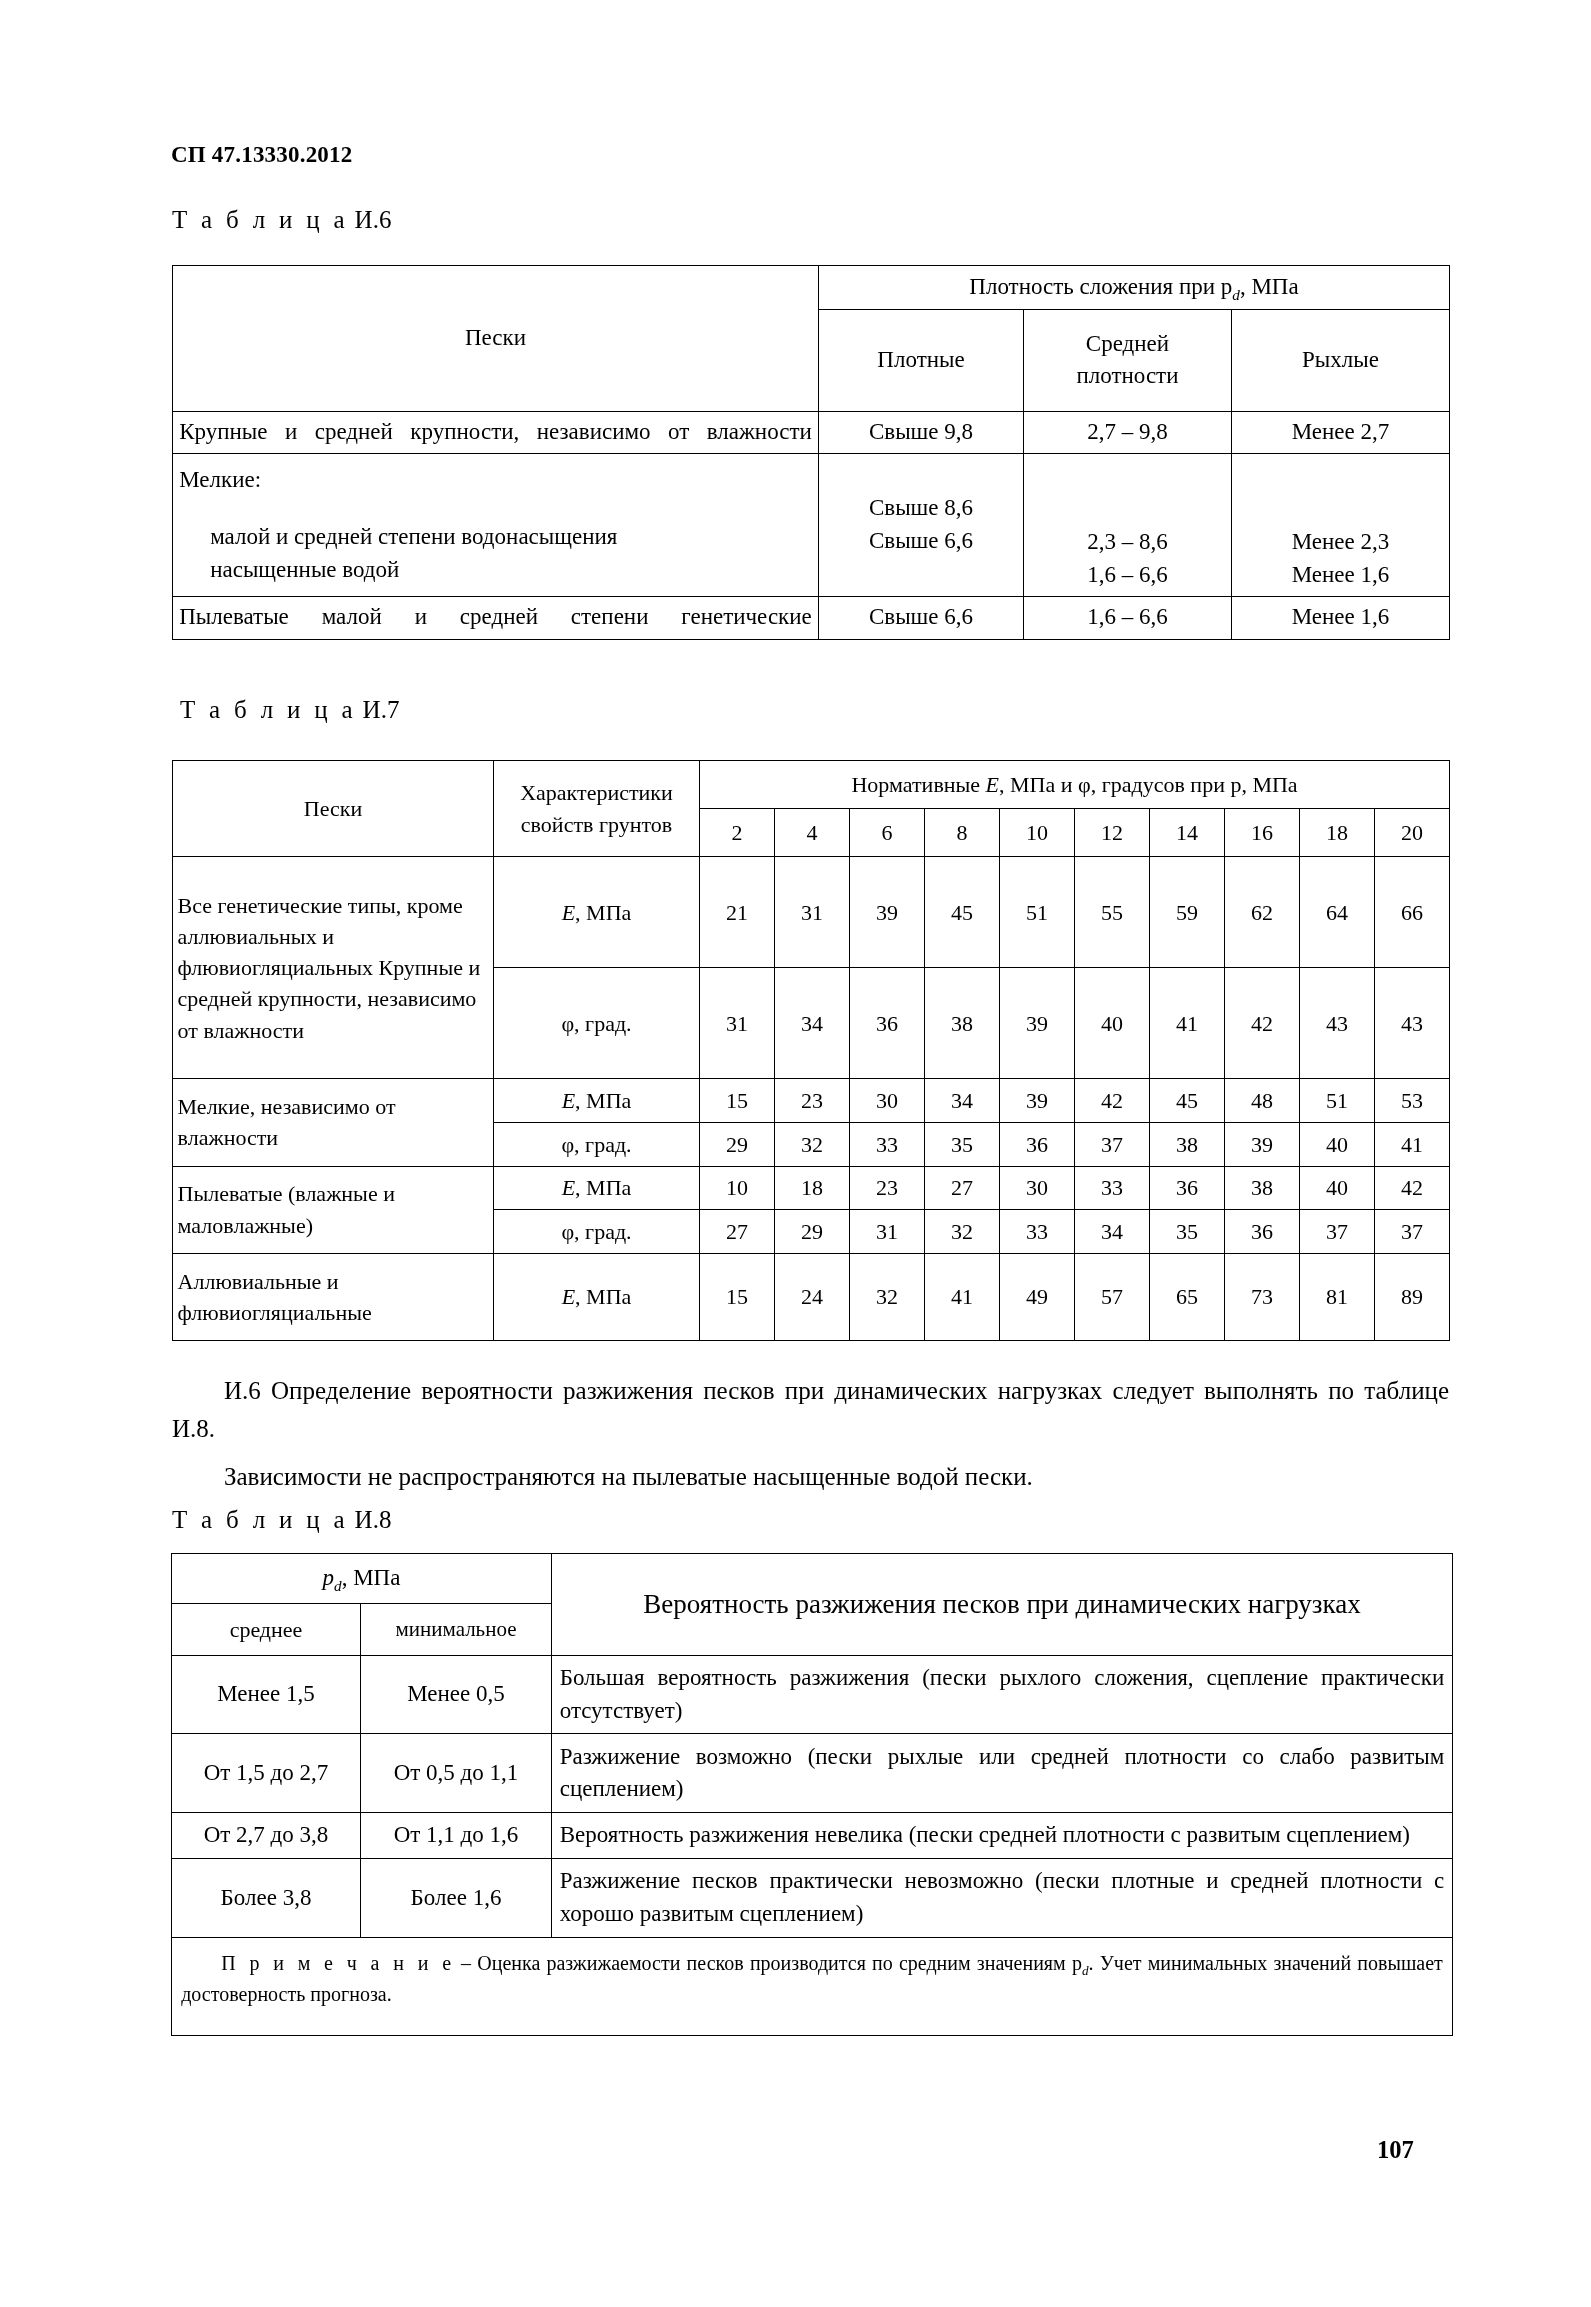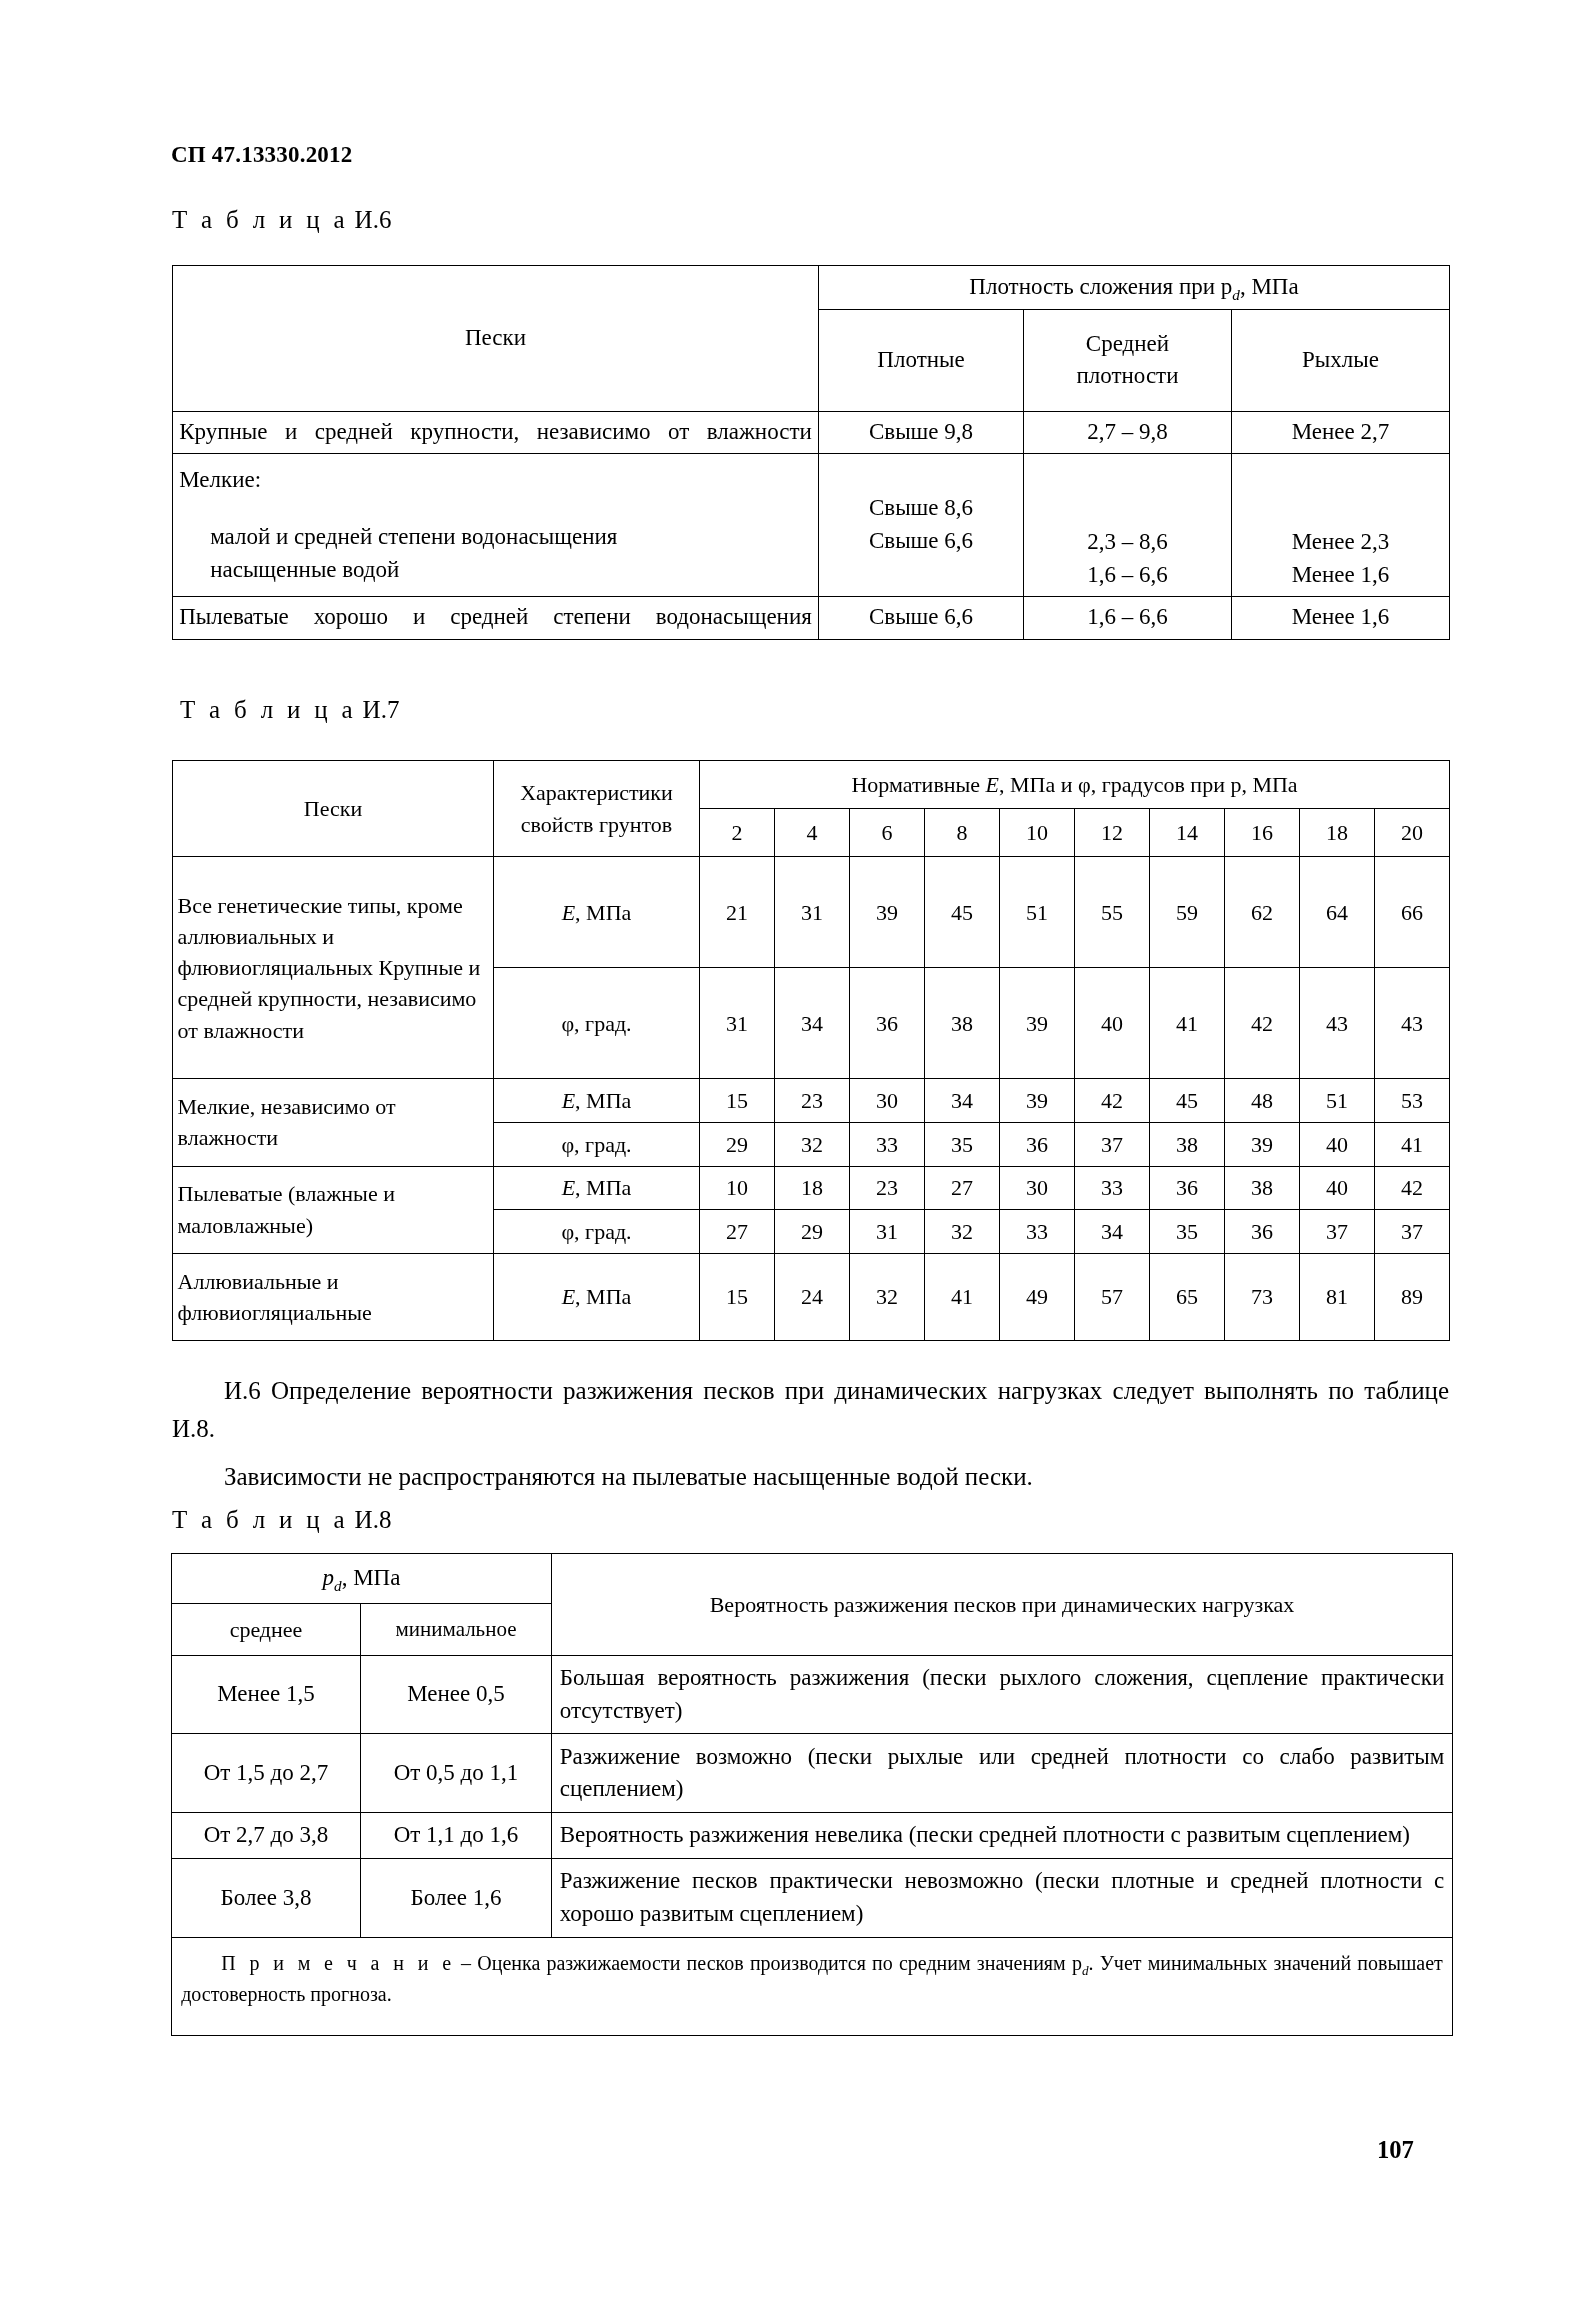--- a/index.html
+++ b/index.html
@@ -176,21 +176,21 @@
           <span style="display:block;margin-top:67px">2,3 – 8,6</span>
           <span style="display:block">1,6 – 6,6</span>
         </td>
         <td class="c top">
           <span style="display:block;margin-top:67px">Менее 2,3</span>
           <span style="display:block">Менее 1,6</span>
         </td>
       </tr>
 
       <tr>
-        <td class="just top">Пылеватые хорошо и средней степени водонасыщения</td>
+        <td class="just top">Пылеватые малой и средней степени генетические</td>
         <td class="c top">Свыше 6,6</td>
         <td class="c top">1,6 – 6,6</td>
         <td class="c top">Менее 1,6</td>
       </tr>
     </tbody>
   </table>
 
   <div class="table-caption" id="caption-i7">
     <span>Т а б л и ц а</span><span class="tight">&nbsp;</span><span class="tight">И.7</span>
   </div>
@@ -346,21 +346,21 @@
     <colgroup>
       <col class="col-avg">
         <col class="col-min">
         <col class="col-txt">
     </colgroup>
     <tbody>
       <tr>
         <td class="c" colspan="2" style="height:37px">
           <span class="ital">p</span><sub>d</sub><span>, МПа</span>
         </td>
-        <td class="c mid" rowspan="2" style="font-size:22px">Вероятность разжижения песков при динамических нагрузках</td>
+        <td class="c mid" rowspan="2" style="font-size:27px">Вероятность разжижения песков при динамических нагрузках</td>
       </tr>
       <tr>
         <td class="c" style="height:38px;font-size:22px">среднее</td>
         <td class="c" style="font-size:21px">минимальное</td>
       </tr>
 
       <tr>
         <td class="c top">Менее 1,5</td>
         <td class="c top">Менее 0,5</td>
         <td class="justn top">Большая вероятность разжижения (пески рыхлого сложения, сцепление практически отсутствует)</td>

